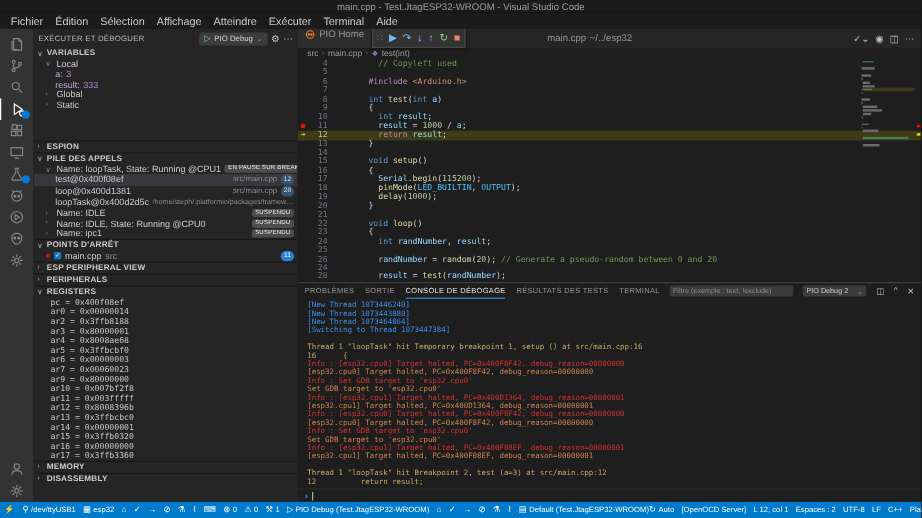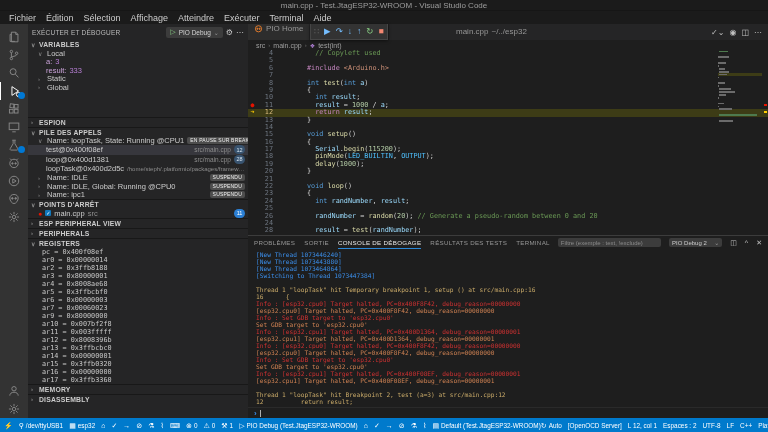--- a/index.html
+++ b/index.html
@@ -241,25 +241,25 @@
           <div class="row indent2">
             <span class="var-name">a: </span>
             <span class="var-val">3</span>
           </div>
           <div class="row indent2">
             <span class="var-name">result: </span>
             <span class="var-val">333</span>
           </div>
           <div class="row indent1">
             <span class="tw">›</span>
+            <span>Global</span>
+          </div>
+          <div class="row indent1">
+            <span class="tw">›</span>
             <span>Static</span>
-          </div>
-          <div class="row indent1">
-            <span class="tw">›</span>
-            <span>Global</span>
           </div>
           <div style="flex: 0 1 25px;"></div>
           <div class="sect-h">
             <span class="tw">›</span>
             <span>ESPION</span>
           </div>
           <div class="sect-h">
             <span class="tw">∨</span>
             <span>PILE DES APPELS</span>
           </div>
@@ -282,21 +282,21 @@
             <span>loopTask@0x400d2d5c</span>
             <span class="path-txt">/home/steph/.platformio/packages/framework-arduinoespre…</span>
           </div>
           <div class="row indent1">
             <span class="tw">›</span>
             <span>Name: IDLE</span>
             <span class="pill">SUSPENDU</span>
           </div>
           <div class="row indent1">
             <span class="tw">›</span>
-            <span>Name: IDLE, Global: Running @CPU0</span>
+            <span>Name: IDLE, State: Running @CPU0</span>
             <span class="pill">SUSPENDU</span>
           </div>
           <div class="row indent1">
             <span class="tw">›</span>
             <span>Name: ipc1</span>
             <span class="pill">SUSPENDU</span>
           </div>
           <div class="sect-h">
             <span class="tw">∨</span>
             <span>POINTS D'ARRÊT</span>

